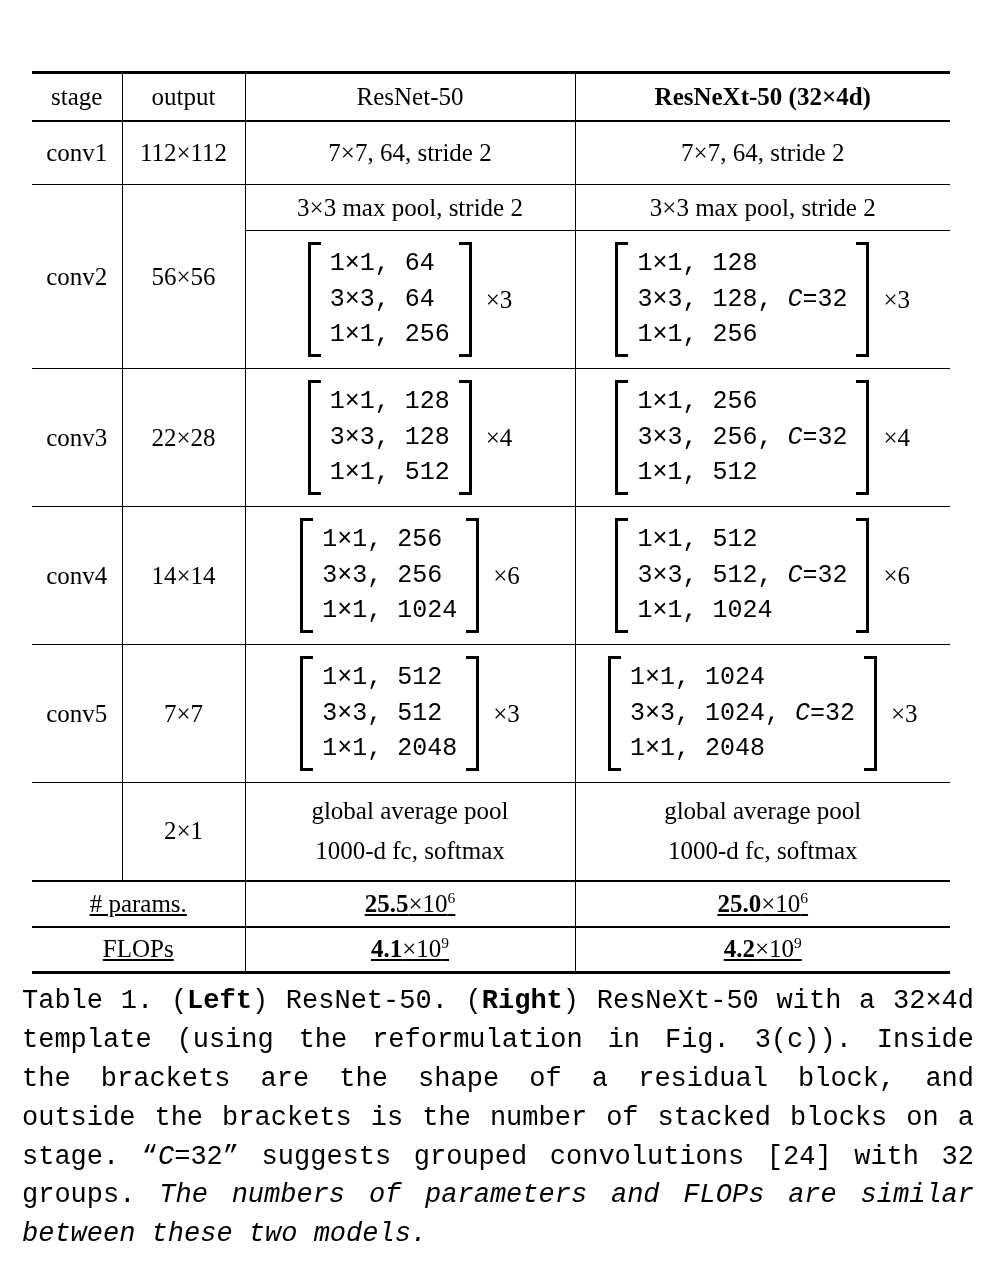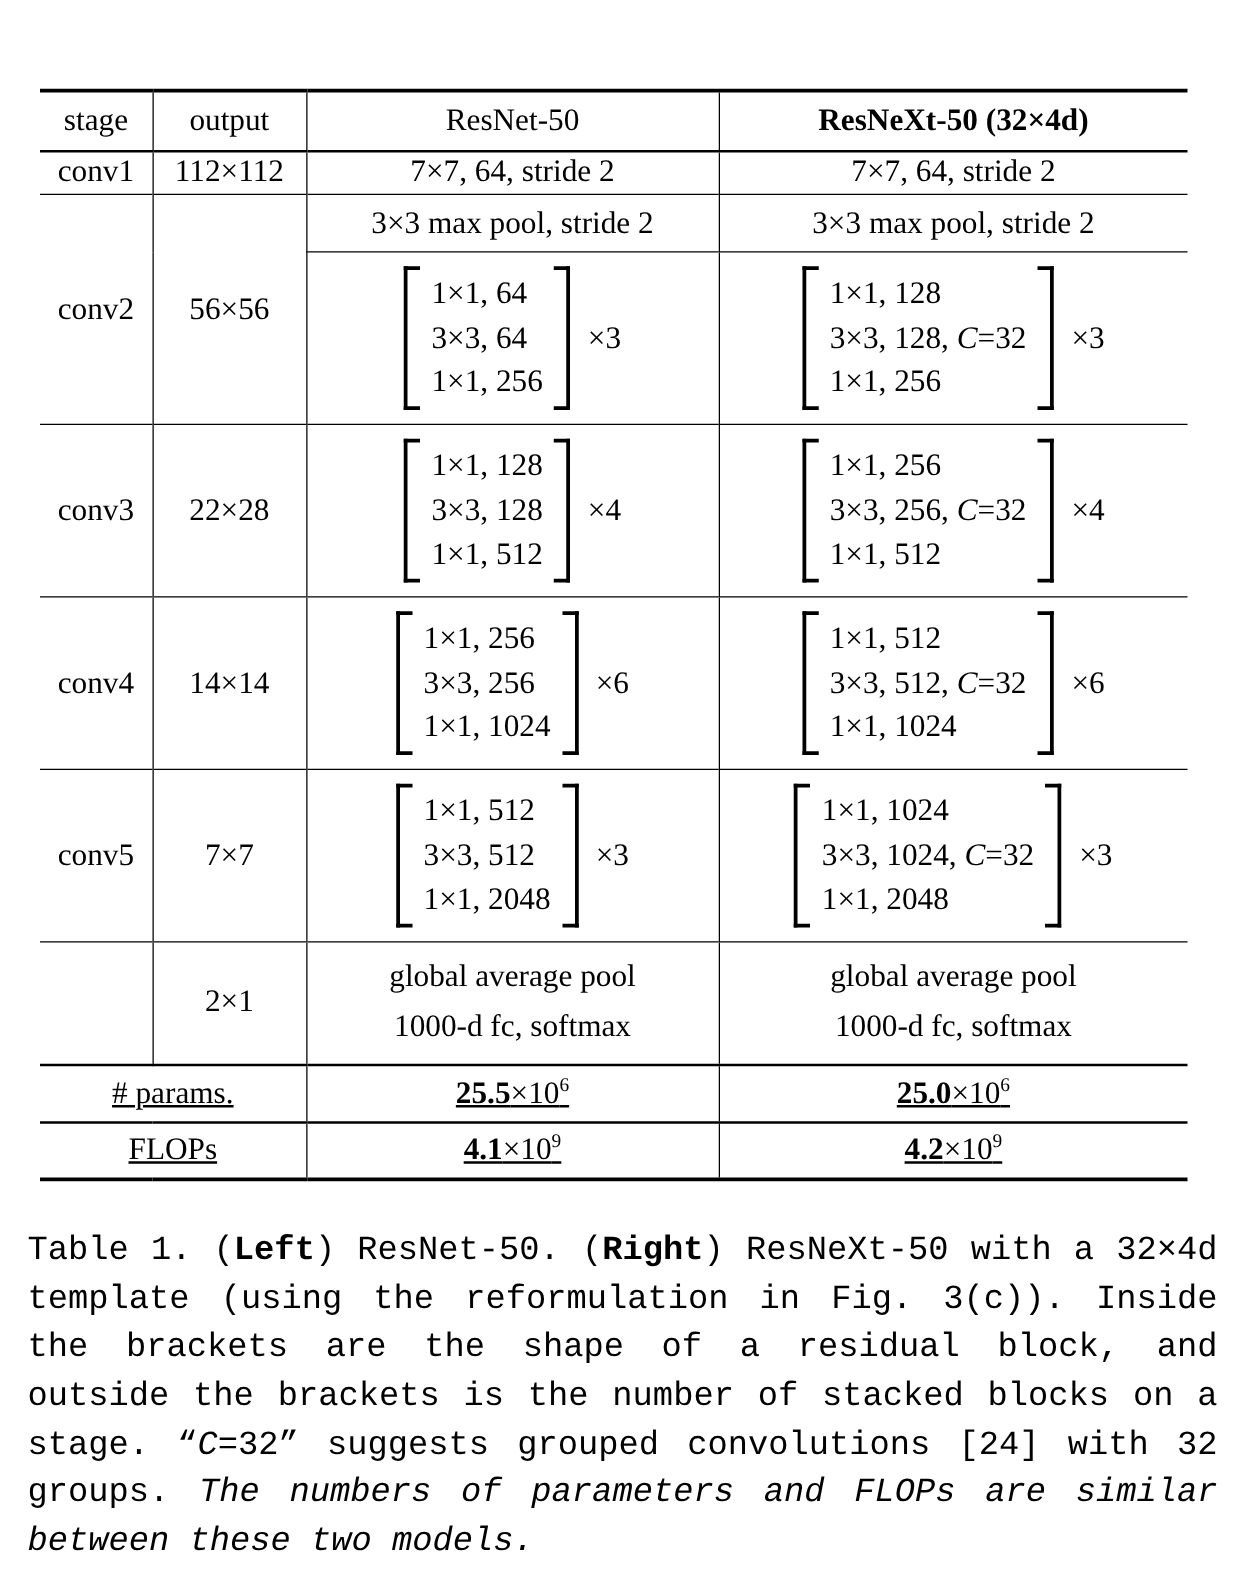--- a/index.html
+++ b/index.html
@@ -60,21 +60,21 @@
 
   .cell-pad { padding: 7px 8px; }
 
   .hdr { font-size: 26px; }
   .hdr-bold { font-weight: bold; font-family: Liberation Serif, serif; }
 
   .stage-cell  { font-size: 25px; }
   .output-cell { font-size: 25px; }
 
   .rowh-head  { height: 48px; }
-  .rowh-conv1 { height: 35px; }
+  .rowh-conv1 { height: 64px; }
   .rowh-pool  { height: 46px; }
   .rowh-block { height: 138px; }
   .rowh-gap   { height: 98px; }
   .rowh-stat  { height: 46px; text-decoration: underline; }
 
   
   .blockwrap {
     display: flex;
     align-items: center;
     justify-content: center;
@@ -94,20 +94,21 @@
   .bracket.left  { border-left: 3.5px solid #000; }
   .bracket.right { border-right: 3.5px solid #000; }
   .blocklines {
     padding: 4px 9px;
     text-align: left;
     font-size: 25px;
     line-height: 1.42;
   }
   .blocklines .bl {
     white-space: nowrap;
+    font-family: Liberation Mono, monospace;
   }
   .multiplier {
     font-size: 25px;
     white-space: nowrap;
   }
   .ital-c {
     font-style: italic;
   }
 
   

